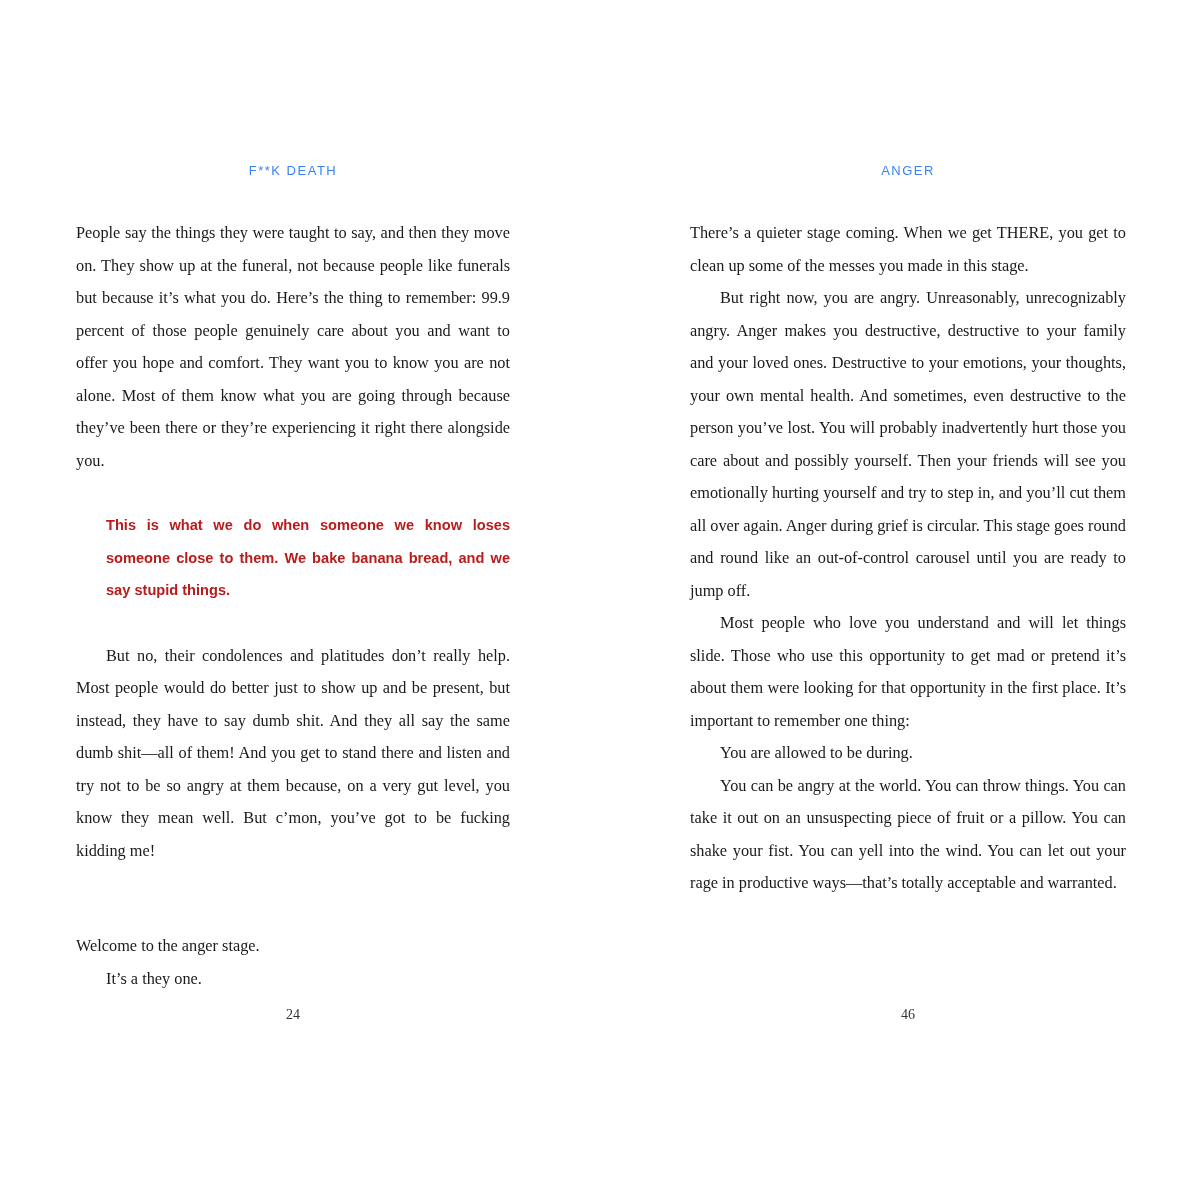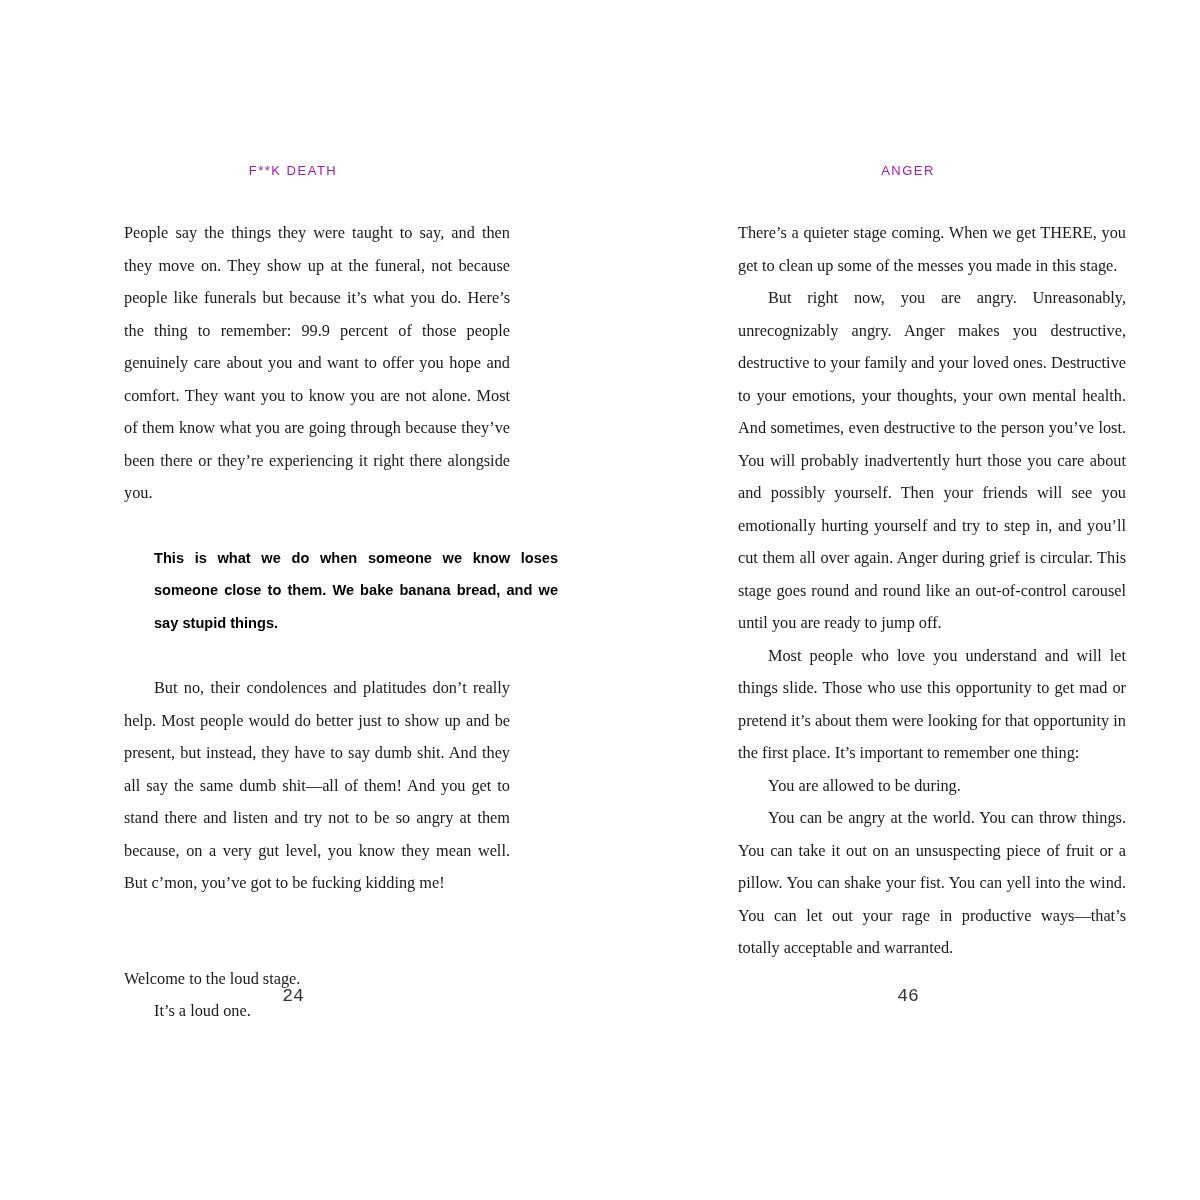--- a/index.html
+++ b/index.html
@@ -13,66 +13,64 @@
     .page-left { left: 76px; width: 434px; }
     .page-right { left: 690px; width: 436px; }
     .running-head {
       position: absolute;
       top: 163px;
       left: 0; right: 0;
       text-align: center;
       font-family: "Liberation Sans", "DejaVu Sans", sans-serif;
       font-size: 13px;
       letter-spacing: 1.5px;
-      color: #a21caf;
+      color: #3b82f6;
     }
     .body {
       position: absolute;
       top: 217px;
       left: 0; right: 0;
       font-size: 16.3px;
       line-height: 32.5px;
       text-align: justify;
-      margin-left: 48px;
     }
     .body p { margin: 0; }
     .indent { text-indent: 30px; }
     .callout {
       margin: 32px 0 33px 30px !important;
       width: 404px;
       font-family: "Liberation Sans", "DejaVu Sans", sans-serif;
       font-weight: bold;
       font-size: 14.6px;
       line-height: 32.5px;
       text-align: justify;
-      color: #000000;
+      color: #b91c1c;
     }
     .gap { height: 63px; }
     .folio {
       position: absolute;
-      top: 986px;
+      top: 1007px;
       left: 0; right: 0;
       text-align: center;
-      font-size: 18px;
+      font-size: 14px;
       color: #333;
-      font-family: Liberation Mono, monospace;
     }
   </style>
 </head>
 <body>
 
 <div class="page page-left">
   <div class="running-head">F**K DEATH</div>
   <div class="body">
     <p class="last-line-fix">People say the things they were taught to say, and then they move on. They show up at the funeral, not because people like funerals but because it’s what you do. Here’s the thing to remember: 99.9 percent of those people genuinely care about you and want to offer you hope and comfort. They want you to know you are not alone. Most of them know what you are going through because they’ve been there or they’re experiencing it right there alongside you.</p>
     <p class="callout">This is what we do when someone we know loses someone close to them. We bake banana bread, and we say stupid things.</p>
     <p class="indent">But no, their condolences and platitudes don’t really help. Most people would do better just to show up and be present, but instead, they have to say dumb shit. And they all say the same dumb shit—all of them! And you get to stand there and listen and try not to be so angry at them because, on a very gut level, you know they mean well. But c’mon, you’ve got to be fucking kidding me!</p>
     <div class="gap"></div>
-    <p>Welcome to the loud stage.</p>
-    <p class="indent">It’s a loud one.</p>
+    <p>Welcome to the anger stage.</p>
+    <p class="indent">It’s a they one.</p>
   </div>
   <div class="folio">24</div>
 </div>
 
 <div class="page page-right">
   <div class="running-head">ANGER</div>
   <div class="body">
     <p>There’s a quieter stage coming. When we get THERE, you get to clean up some of the messes you made in this stage.</p>
     <p class="indent">But right now, you are angry. Unreasonably, unrecognizably angry. Anger makes you destructive, destructive to your family and your loved ones. Destructive to your emotions, your thoughts, your own mental health. And sometimes, even destructive to the person you’ve lost. You will probably inadvertently hurt those you care about and possibly yourself. Then your friends will see you emotionally hurting yourself and try to step in, and you’ll cut them all over again. Anger during grief is circular. This stage goes round and round like an out-of-control carousel until you are ready to jump off.</p>
     <p class="indent">Most people who love you understand and will let things slide. Those who use this opportunity to get mad or pretend it’s about them were looking for that opportunity in the first place. It’s important to remember one thing:</p>

